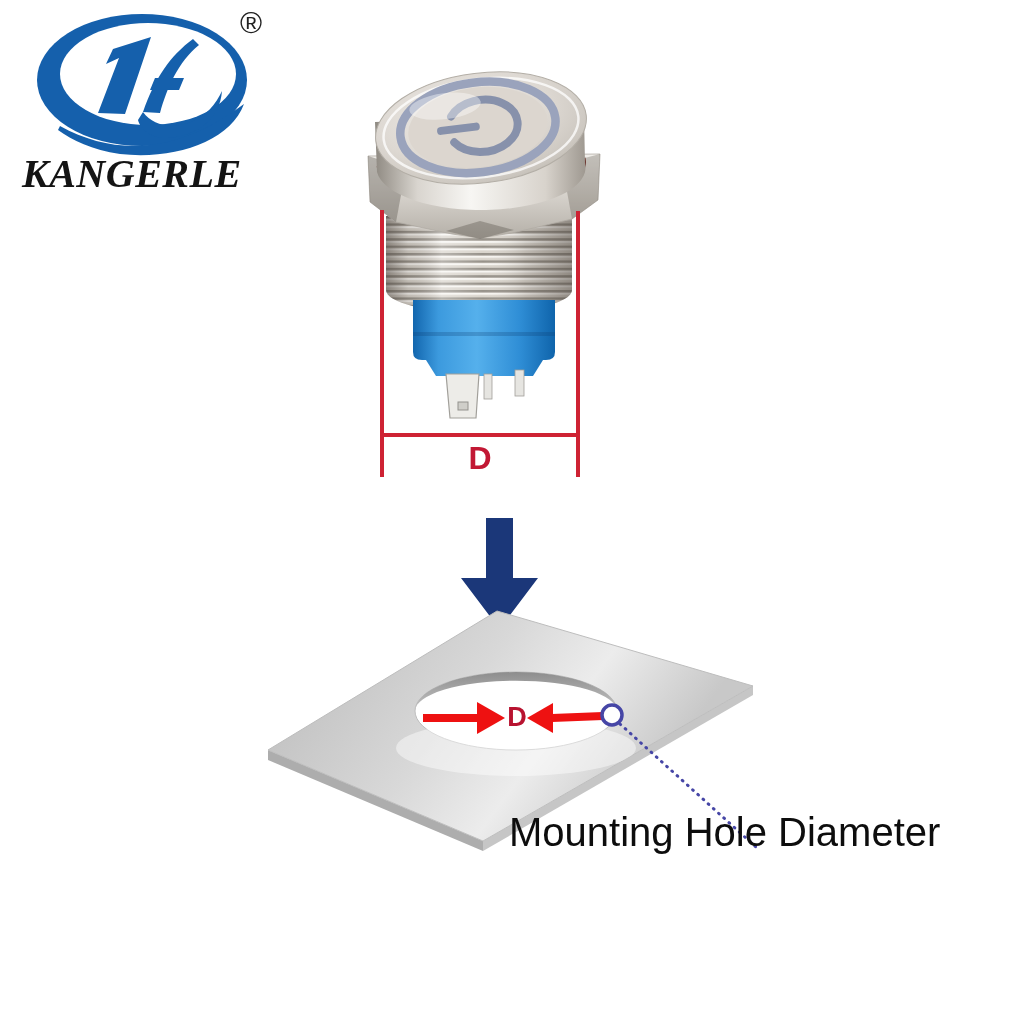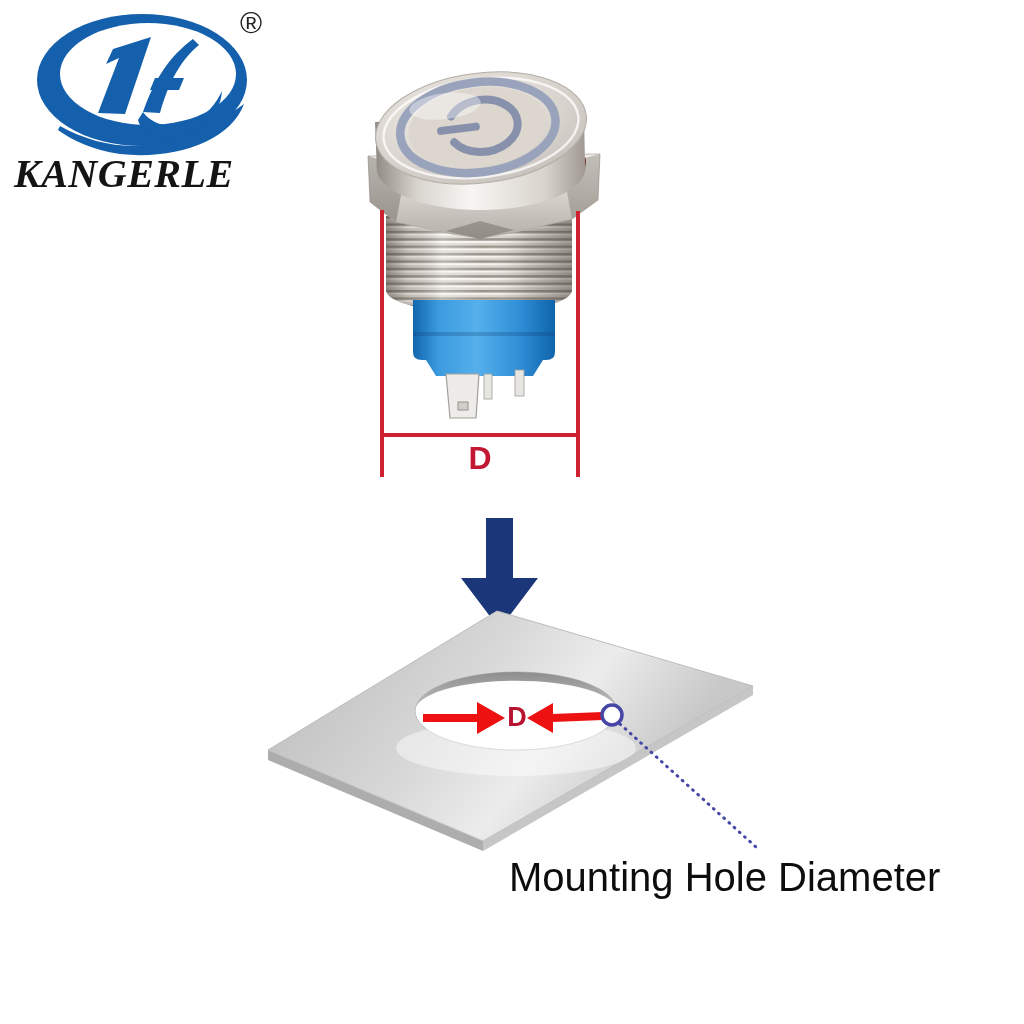--- a/index.html
+++ b/index.html
@@ -151,21 +151,21 @@
       <polygon points="477,702 477,734 505,718" fill="#ee1111"></polygon>
       <polygon points="553,703 553,733 527,718" fill="#ee1111"></polygon>
       <line x1="552" y1="718" x2="603" y2="716" stroke-width="8" stroke="#ee1111"></line>
       <circle cx="612" cy="715" r="10" fill="#ffffff" stroke-width="3.5" stroke="#4646a6"></circle>
       <line x1="620" y1="724" x2="757" y2="848" stroke-width="3" stroke-linecap="round" stroke-dasharray="0.8 6.2" stroke="#4646a6"></line>
     </g>
   </svg>
 
   <div class="abs regmark" style="left:240px; top:6px;">®</div>
 
-  <div class="abs brand" style="left:14px; top:150px;">KANGERLE</div>
+  <div class="abs brand" style="left:22px; top:150px;">KANGERLE</div>
 
   <div class="abs dimlabel-top" style="left:458px; top:440px;">D</div>
 
   <div class="abs dimlabel-hole" style="left:500px; top:702px;">D</div>
 
-  <div class="abs caption" style="left:509px; top:855px;">Mounting Hole Diameter</div>
+  <div class="abs caption" style="left:509px; top:810px;">Mounting Hole Diameter</div>
 
 </div>
 
 </body></html>

